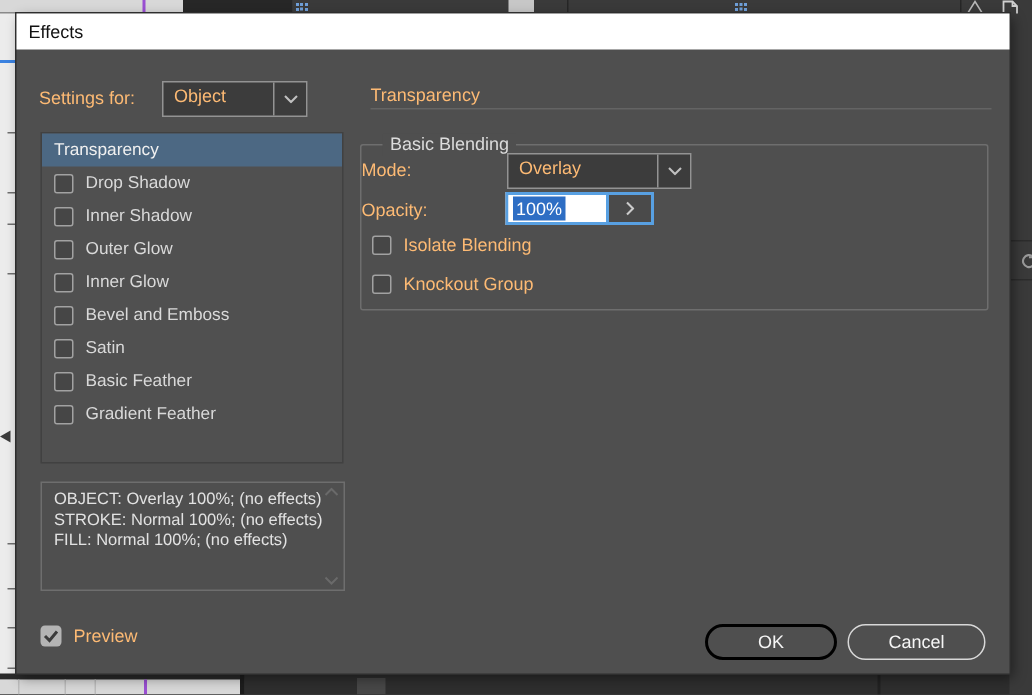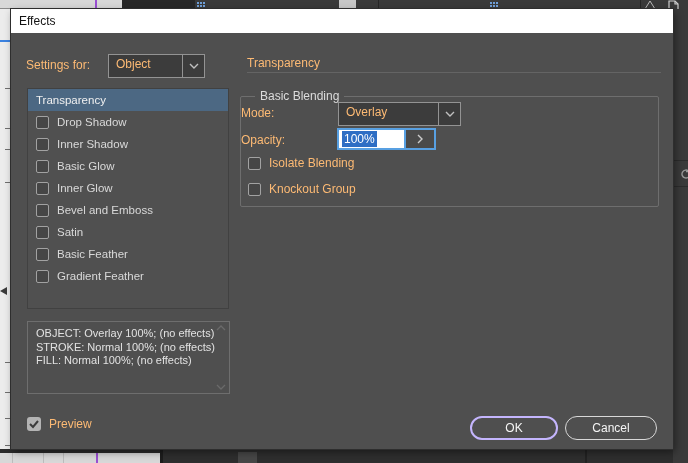--- a/index.html
+++ b/index.html
@@ -98,21 +98,21 @@
   .chk-row { position:absolute; display:flex; align-items:center; }
   .chk-row .cb { margin-right:8px; }
   .chk-row .label { font-size:12px; }
 
   
   .btn {
     position:absolute; top:407px; height:24px; border-radius:12px; background:transparent;
     color:#f5f5f5; font-size:12px; font-family:"Liberation Sans", sans-serif;
     display:flex; align-items:center; justify-content:center; cursor:default;
   }
-  .btn-ok { left:459px; width:88px; border:2px solid #c4b5fd; }
+  .btn-ok { left:459px; width:88px; border:2px solid #000000; }
   .btn-cancel { left:554px; width:92px; border:1.5px solid #d8d8d8; }
 
   svg { display:block; }
 </style>
 </head>
 <body>
 
 <div class="screen">
 
   <div class="abs bg-top-light"></div>
@@ -194,21 +194,21 @@
       <div class="effect-row">
         <span class="cb"></span>
         <span>Drop Shadow</span>
       </div>
       <div class="effect-row">
         <span class="cb"></span>
         <span>Inner Shadow</span>
       </div>
       <div class="effect-row">
         <span class="cb"></span>
-        <span>Basic Glow</span>
+        <span>Outer Glow</span>
       </div>
       <div class="effect-row">
         <span class="cb"></span>
         <span>Inner Glow</span>
       </div>
       <div class="effect-row">
         <span class="cb"></span>
         <span>Bevel and Emboss</span>
       </div>
       <div class="effect-row">

